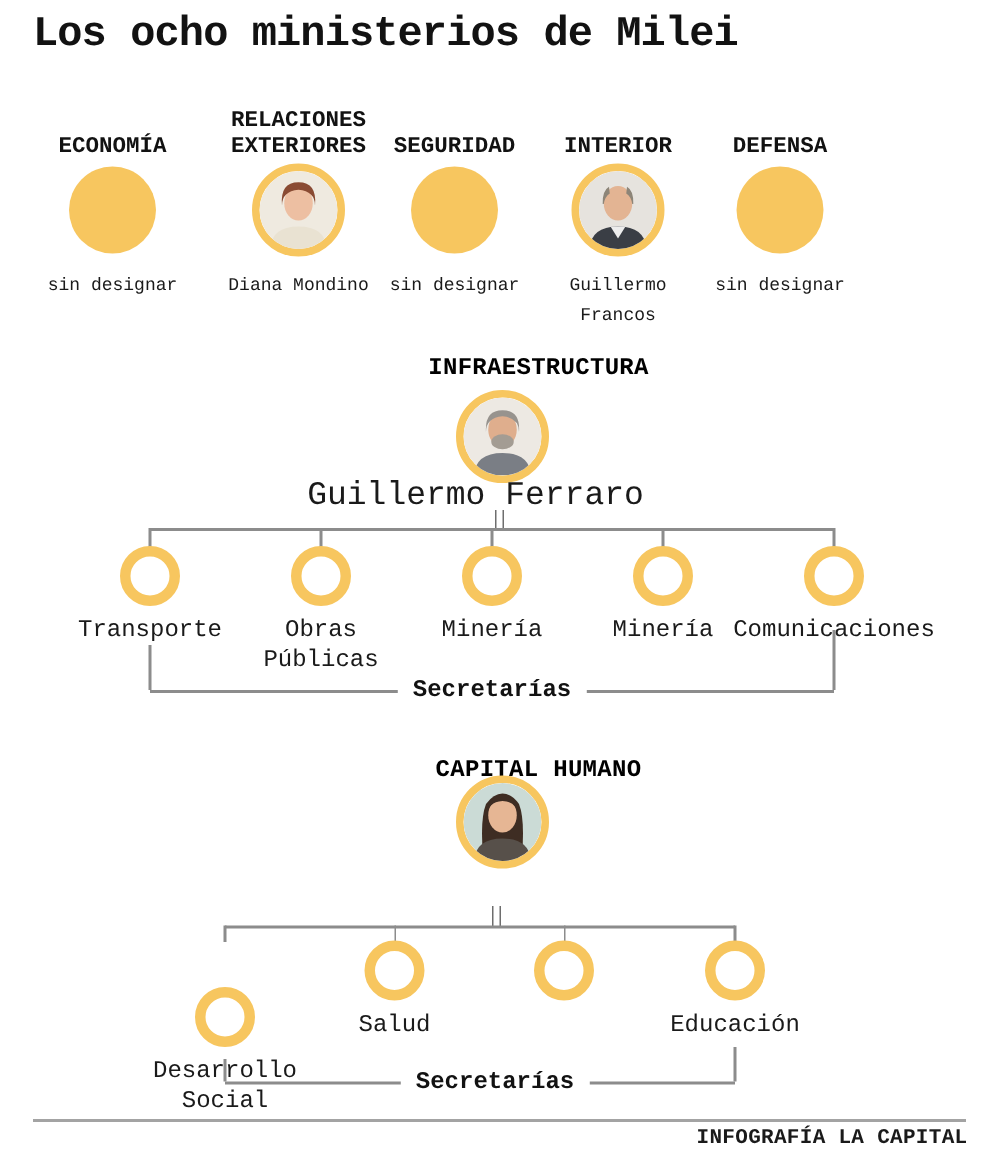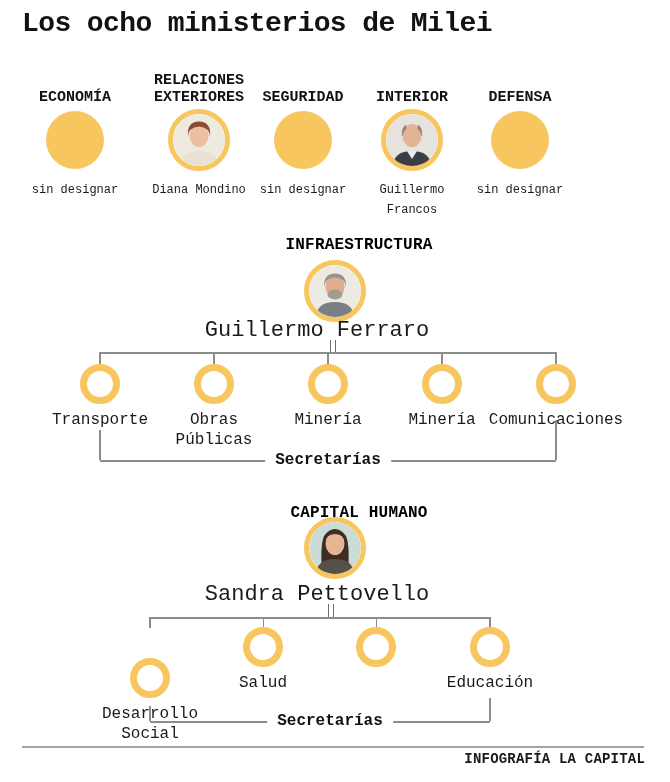--- a/index.html
+++ b/index.html
@@ -196,21 +196,20 @@
   <div class="sec-photo photo-ring" style="top:517px">
     <svg viewBox="0 0 52 52">
       <circle cx="26" cy="26" r="26" fill="#CBDBD6"></circle>
       <path d="M13,48 Q11,24 15,14 Q20,7 26,7 Q32,7 37,14 Q41,24 39,48 Z" fill="#3E2D23"></path>
       <path d="M7,52 Q8,37 26,37 Q44,37 45,52 Z" fill="#57504A"></path>
       <ellipse cx="26" cy="21.5" rx="9.5" ry="11.5" fill="#E6B694"></ellipse>
       <path d="M16,22 Q15,8.5 26,8.5 Q37,8.5 36,22 Q36,12.5 26,12 Q16,12.5 16,22 Z" fill="#3E2D23"></path>
     </svg>
   </div>
 
-  <div class="sec-name" style="top:584px">Sandra Pettovello</div>
 
   <div class="dbl-line" style="left:328px; top:604px; height:14px"></div>
   <div class="hline" style="left:150px; top:617px; width:340px"></div>
   <div class="vline" style="left:149.25px; top:617px; height:11px"></div>
   <div class="vline" style="left:262.5px; top:617px; height:11px"></div>
   <div class="vline" style="left:375.75px; top:617px; height:11px"></div>
   <div class="vline" style="left:489.25px; top:617px; height:11px"></div>
 
   <div class="sec-col" style="left:150px; top:658px; width:120px">
     <div class="ring"></div>

